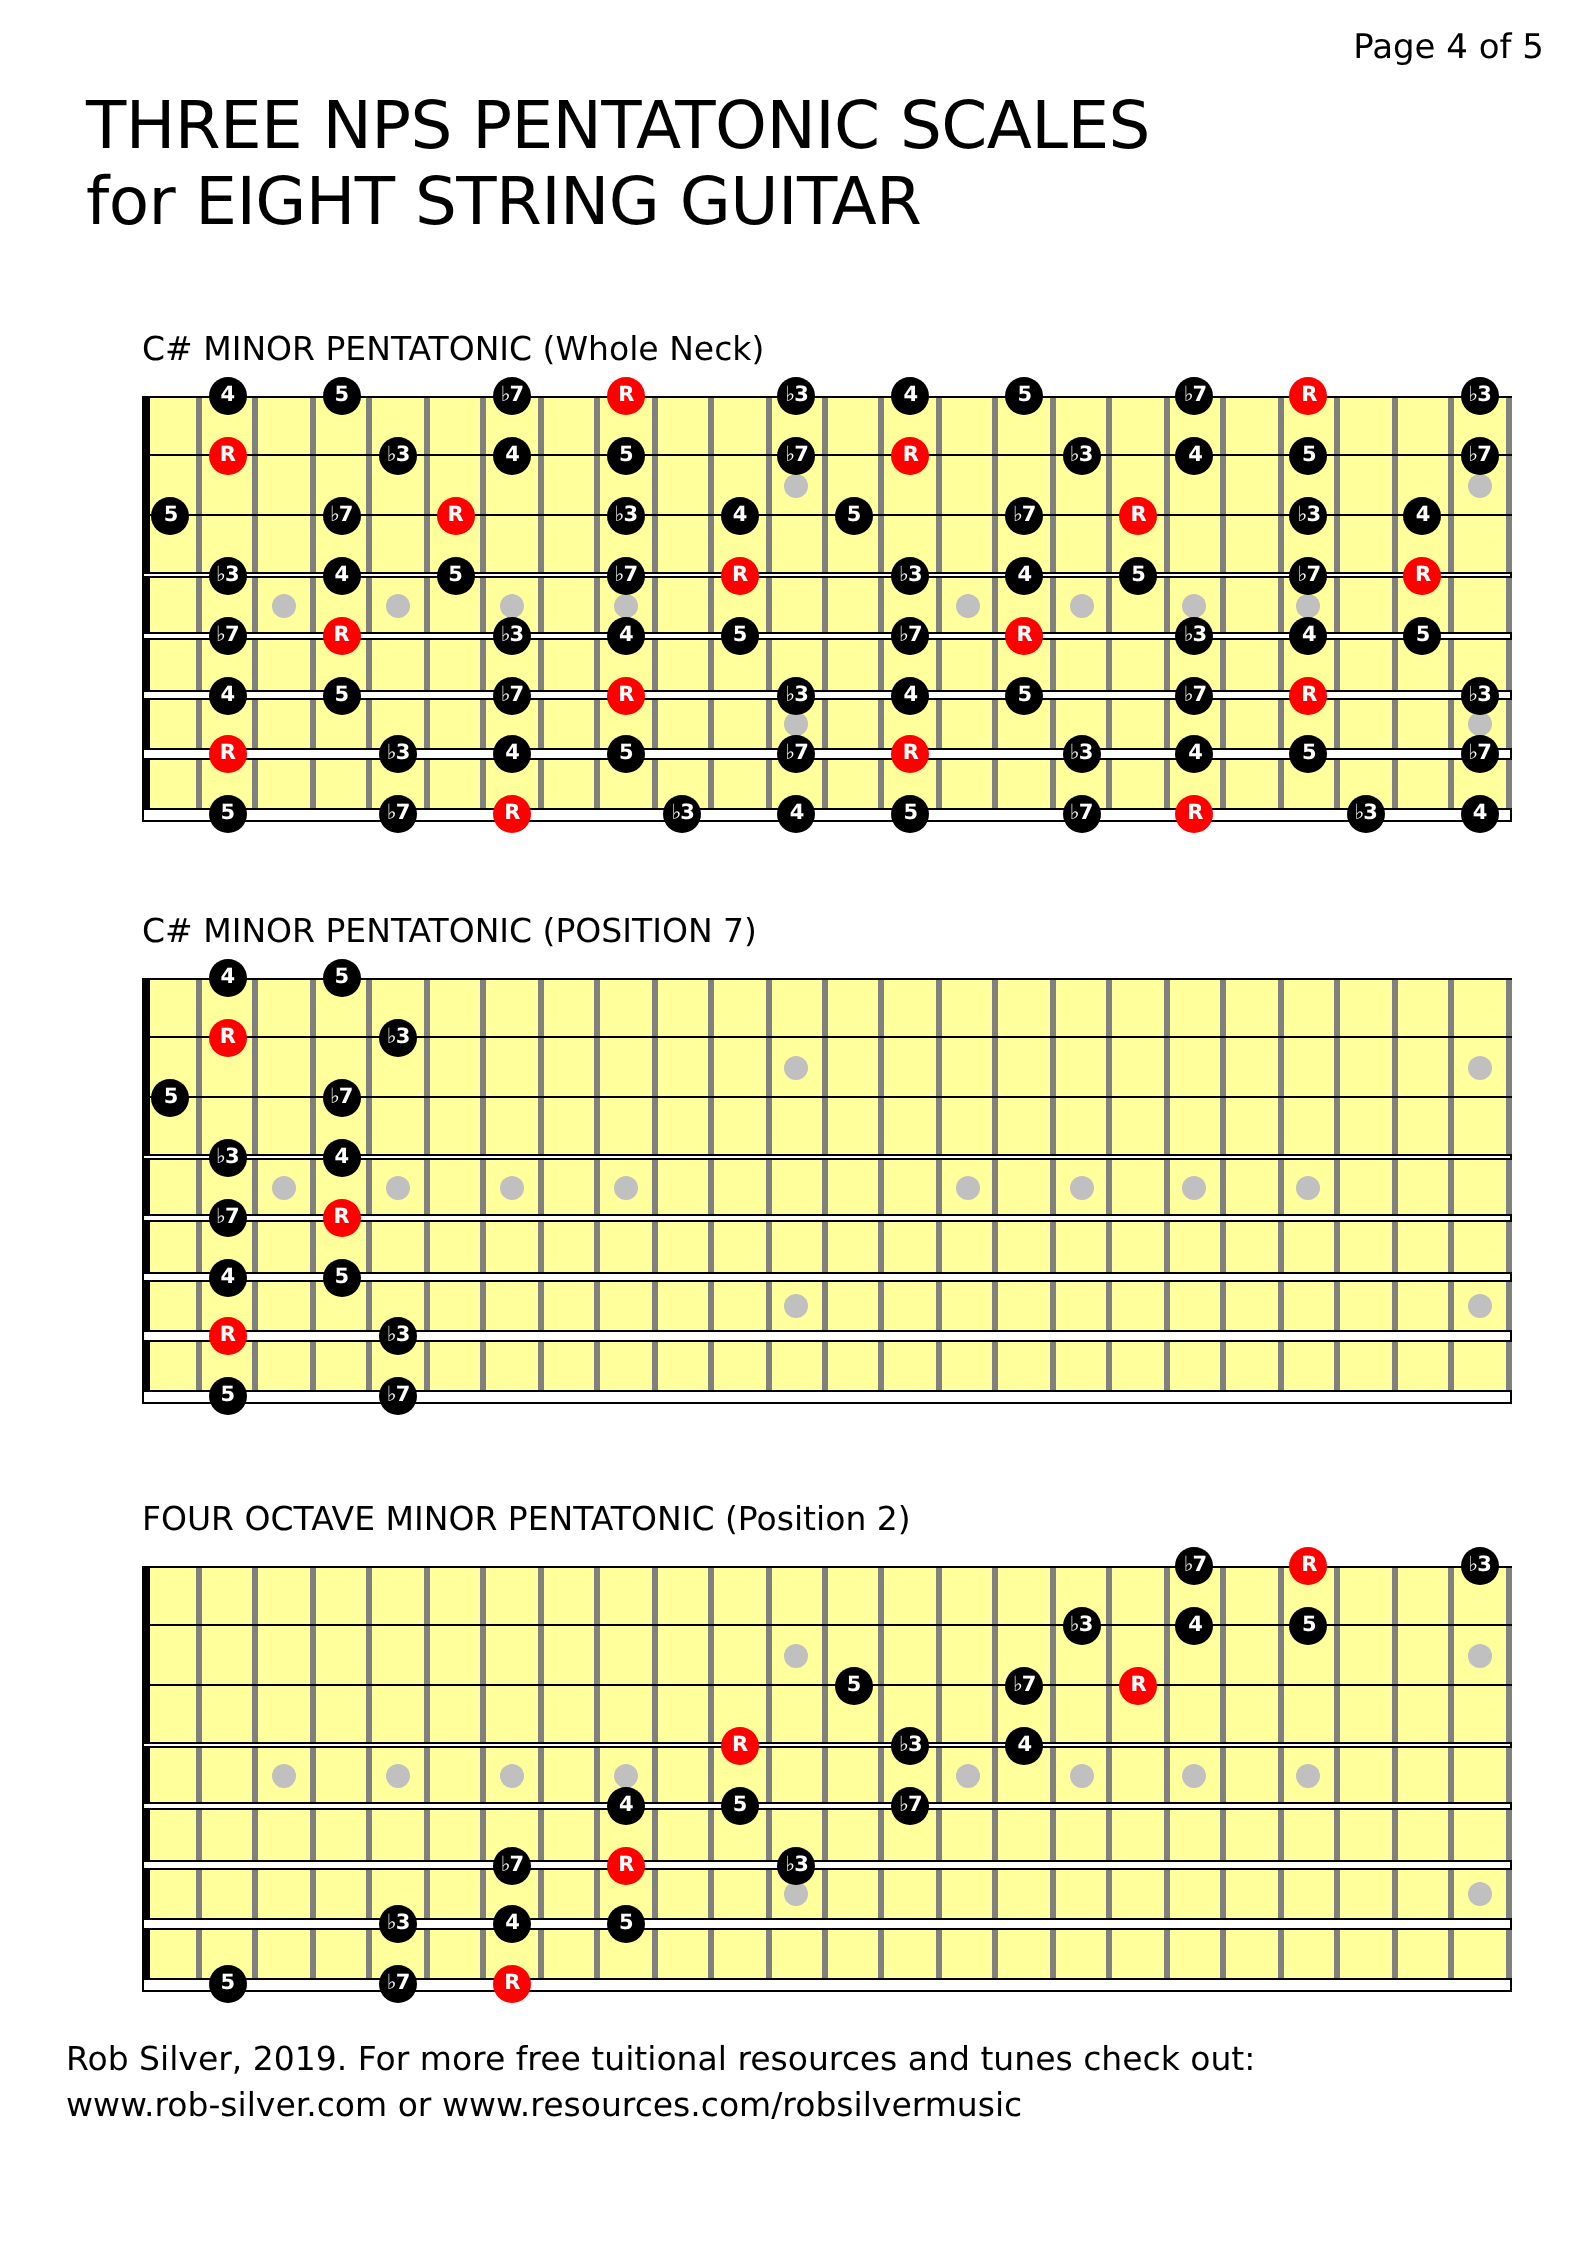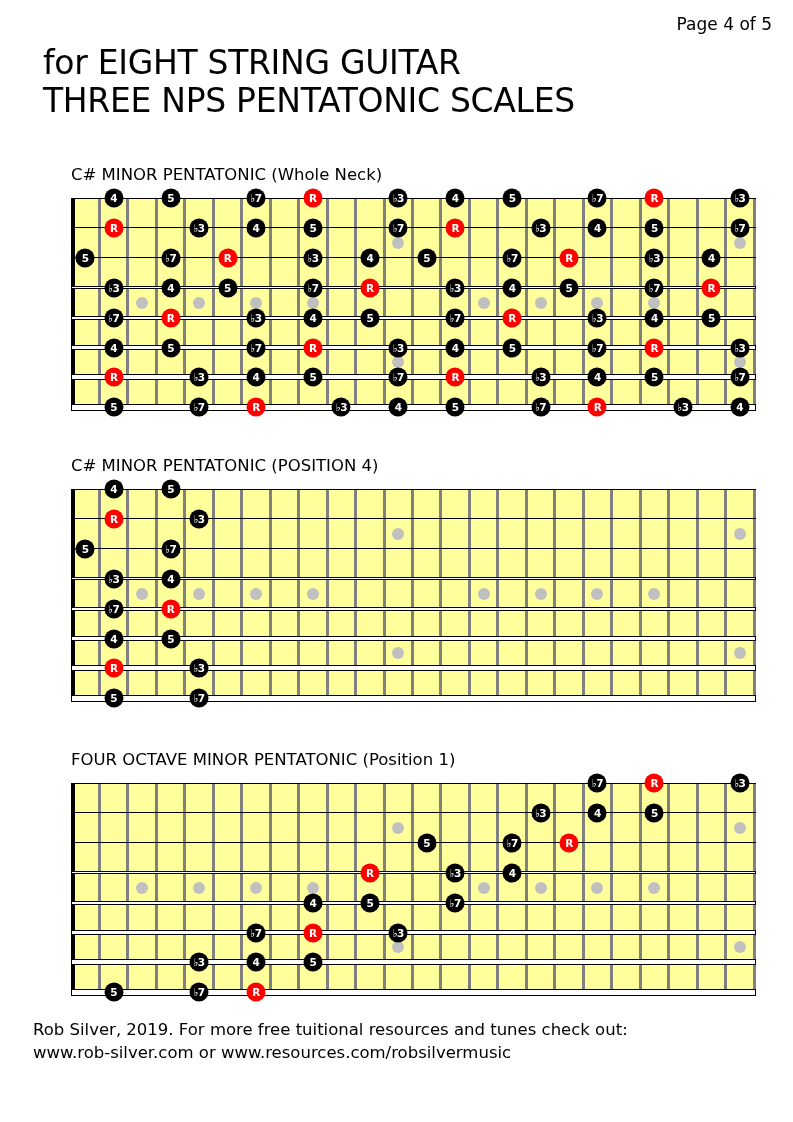--- a/index.html
+++ b/index.html
@@ -21,22 +21,22 @@
           font-family:"DejaVu Sans", sans-serif; font-weight:bold; font-size:10.5px; line-height:19px;
           text-align:center; transform:translate(-50%,-50%); letter-spacing:-0.5px; }
   .note.root { background:#ff0000; }
 </style>
 </head>
 <body>
 
 <div class="page-num">Page 4 of 5</div>
 
 <div class="title">
+  <div>THREE NPS PENTATONIC SCALES</div>
   <div>for EIGHT STRING GUITAR</div>
-  <div>THREE NPS PENTATONIC SCALES</div>
 </div>
 
 <div class="diagram-label" style="top:165px">C# MINOR PENTATONIC (Whole Neck)</div>
 <div class="board" id="board-0" style="top: 198px; height: 209.3px;">
     <div class="nut"></div>
     <div class="fret" style="left: 26.9583px;"></div>
     <div class="fret" style="left: 55.4167px;"></div>
     <div class="fret" style="left: 83.875px;"></div>
     <div class="fret" style="left: 112.333px;"></div>
     <div class="fret" style="left: 140.792px;"></div>
@@ -154,21 +154,21 @@
     <div class="note root" style="left: 184.979px; top: 209.3px;">R</div>
     <div class="note" style="left: 270.354px; top: 209.3px;">♭3</div>
     <div class="note" style="left: 327.271px; top: 209.3px;">4</div>
     <div class="note" style="left: 384.188px; top: 209.3px;">5</div>
     <div class="note" style="left: 469.562px; top: 209.3px;">♭7</div>
     <div class="note root" style="left: 526.479px; top: 209.3px;">R</div>
     <div class="note" style="left: 611.854px; top: 209.3px;">♭3</div>
     <div class="note" style="left: 668.771px; top: 209.3px;">4</div>
   </div>
 
-<div class="diagram-label" style="top:456px">C# MINOR PENTATONIC (POSITION 4)</div>
+<div class="diagram-label" style="top:456px">C# MINOR PENTATONIC (POSITION 7)</div>
 <div class="board" id="board-1" style="top: 489px; height: 209.3px;">
     <div class="nut"></div>
     <div class="fret" style="left: 26.9583px;"></div>
     <div class="fret" style="left: 55.4167px;"></div>
     <div class="fret" style="left: 83.875px;"></div>
     <div class="fret" style="left: 112.333px;"></div>
     <div class="fret" style="left: 140.792px;"></div>
     <div class="fret" style="left: 169.25px;"></div>
     <div class="fret" style="left: 197.708px;"></div>
     <div class="fret" style="left: 226.167px;"></div>
@@ -219,21 +219,21 @@
     <div class="note" style="left: 42.6875px; top: 119.6px;">♭7</div>
     <div class="note root" style="left: 99.6042px; top: 119.6px;">R</div>
     <div class="note" style="left: 42.6875px; top: 149.5px;">4</div>
     <div class="note" style="left: 99.6042px; top: 149.5px;">5</div>
     <div class="note root" style="left: 42.6875px; top: 179.4px;">R</div>
     <div class="note" style="left: 128.062px; top: 179.4px;">♭3</div>
     <div class="note" style="left: 42.6875px; top: 209.3px;">5</div>
     <div class="note" style="left: 128.062px; top: 209.3px;">♭7</div>
   </div>
 
-<div class="diagram-label" style="top:750px">FOUR OCTAVE MINOR PENTATONIC (Position 1)</div>
+<div class="diagram-label" style="top:750px">FOUR OCTAVE MINOR PENTATONIC (Position 2)</div>
 <div class="board" id="board-2" style="top: 783px; height: 209.3px;">
     <div class="nut"></div>
     <div class="fret" style="left: 26.9583px;"></div>
     <div class="fret" style="left: 55.4167px;"></div>
     <div class="fret" style="left: 83.875px;"></div>
     <div class="fret" style="left: 112.333px;"></div>
     <div class="fret" style="left: 140.792px;"></div>
     <div class="fret" style="left: 169.25px;"></div>
     <div class="fret" style="left: 197.708px;"></div>
     <div class="fret" style="left: 226.167px;"></div>

